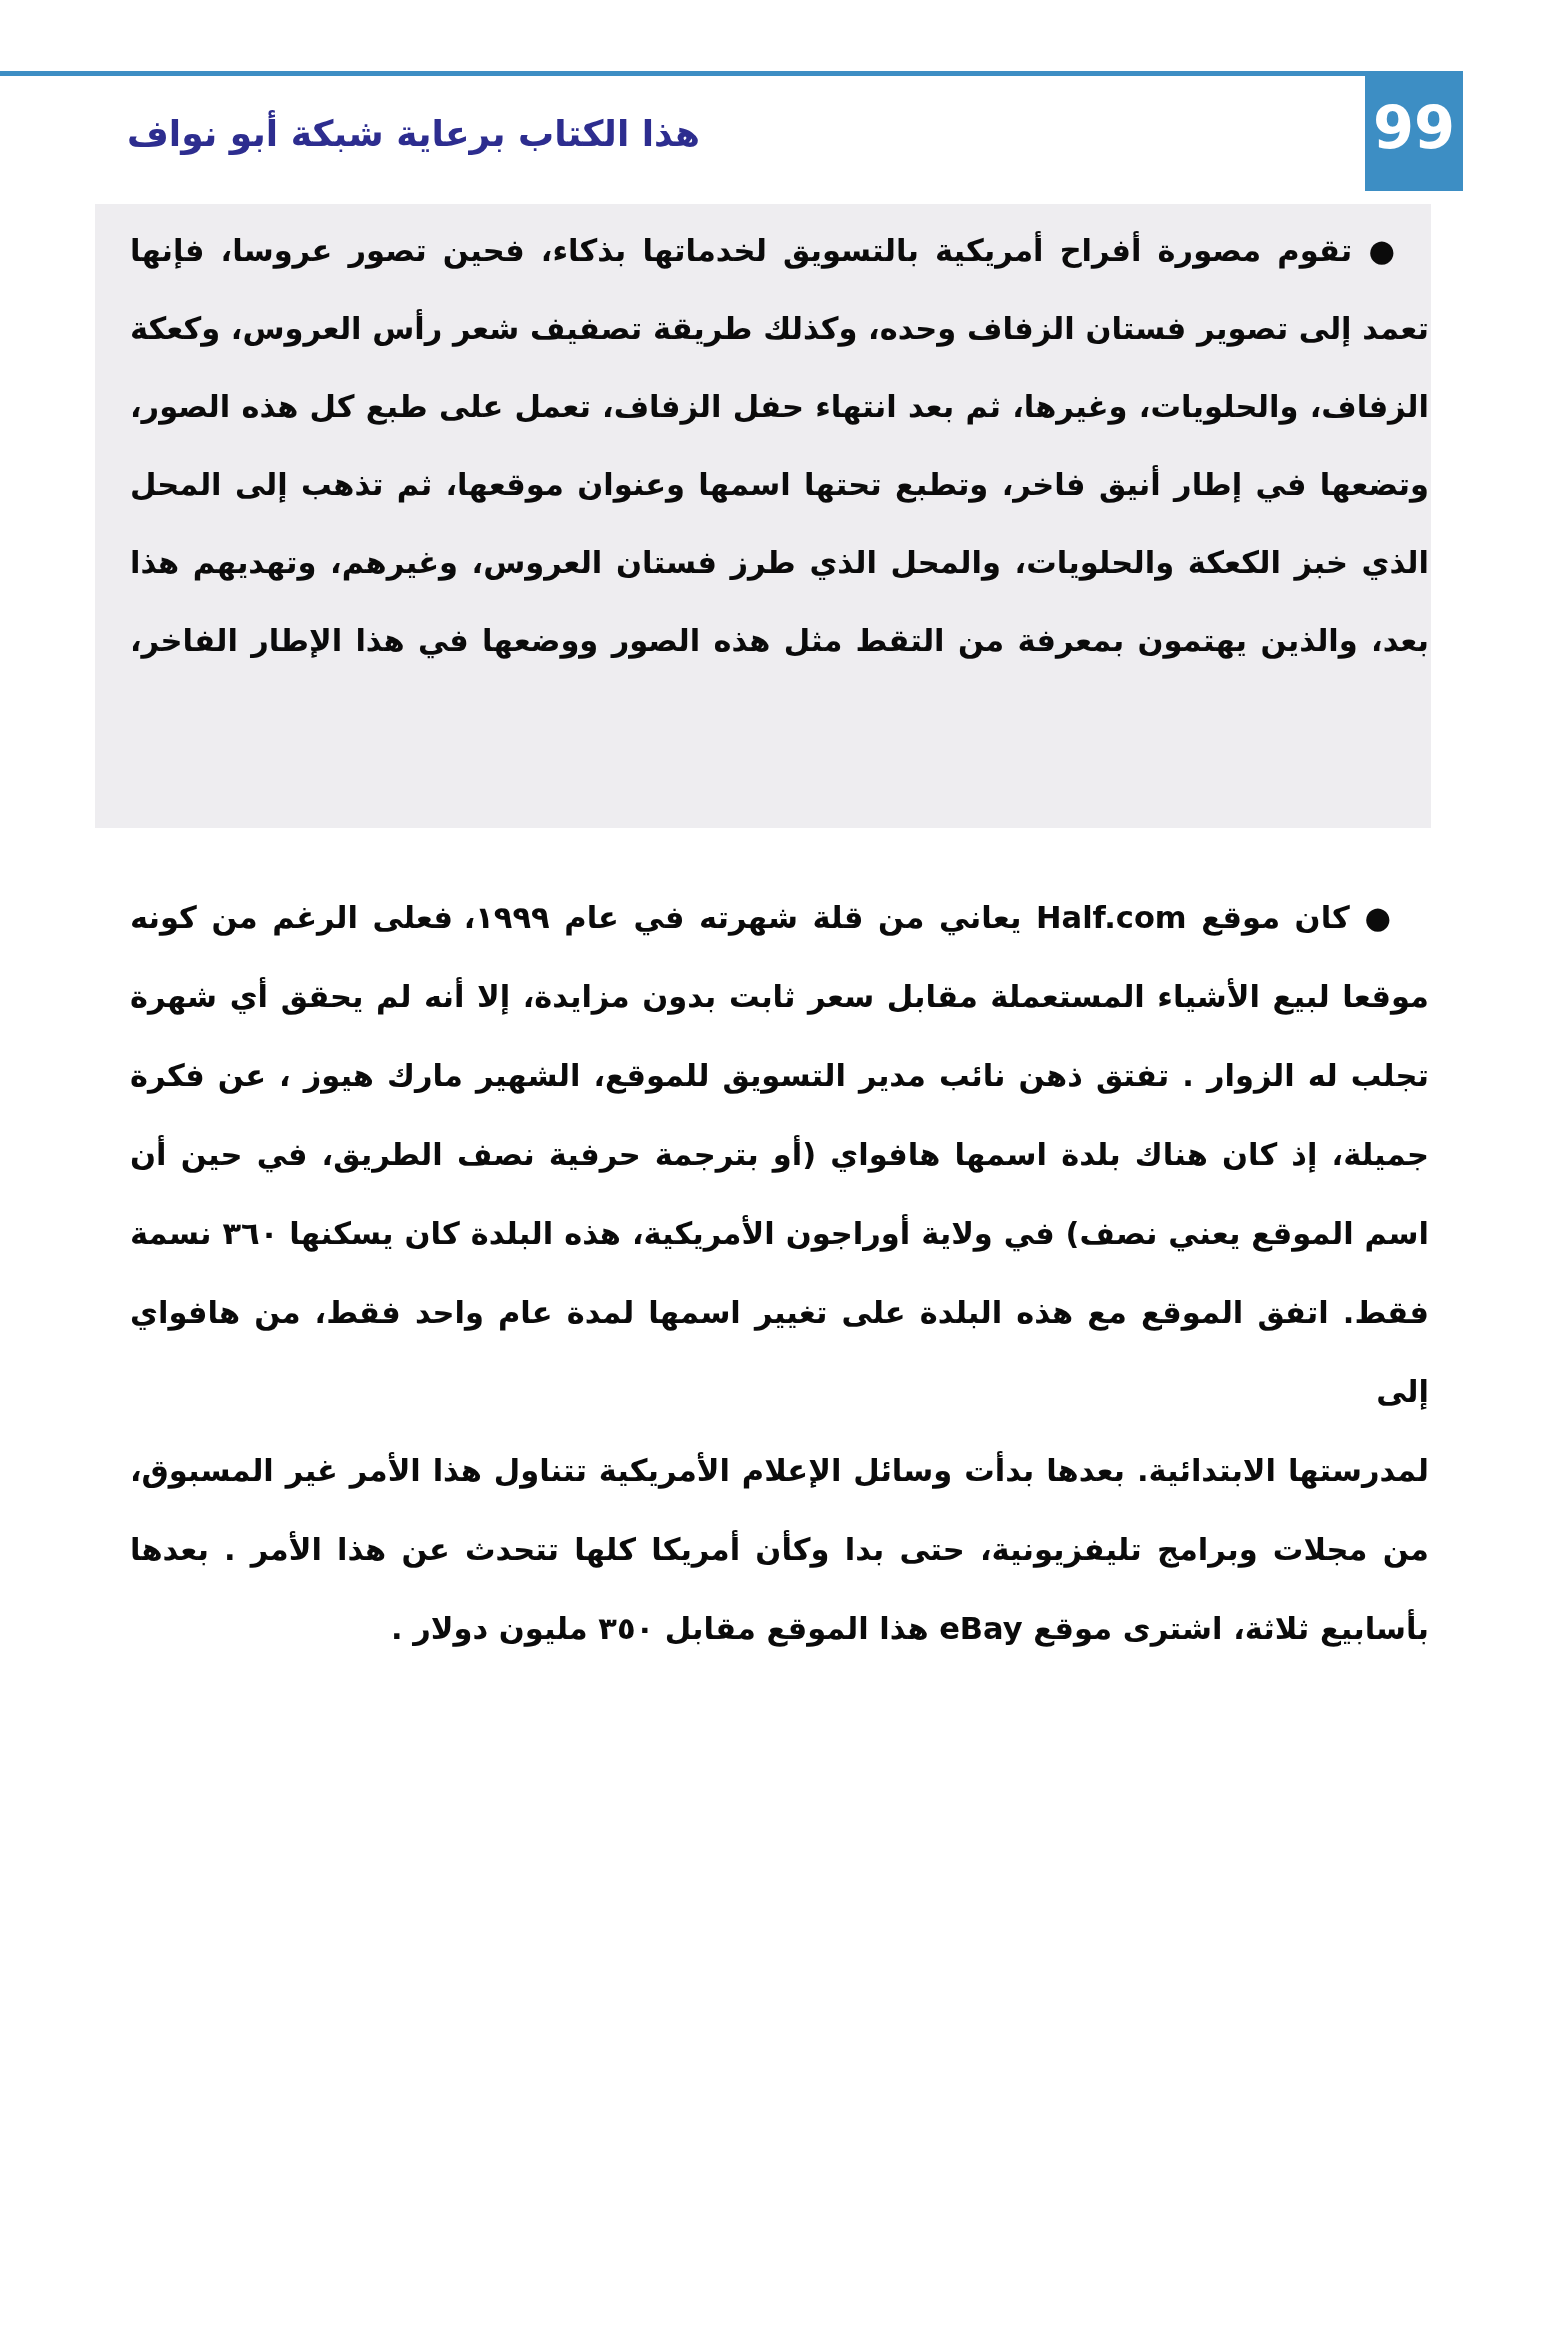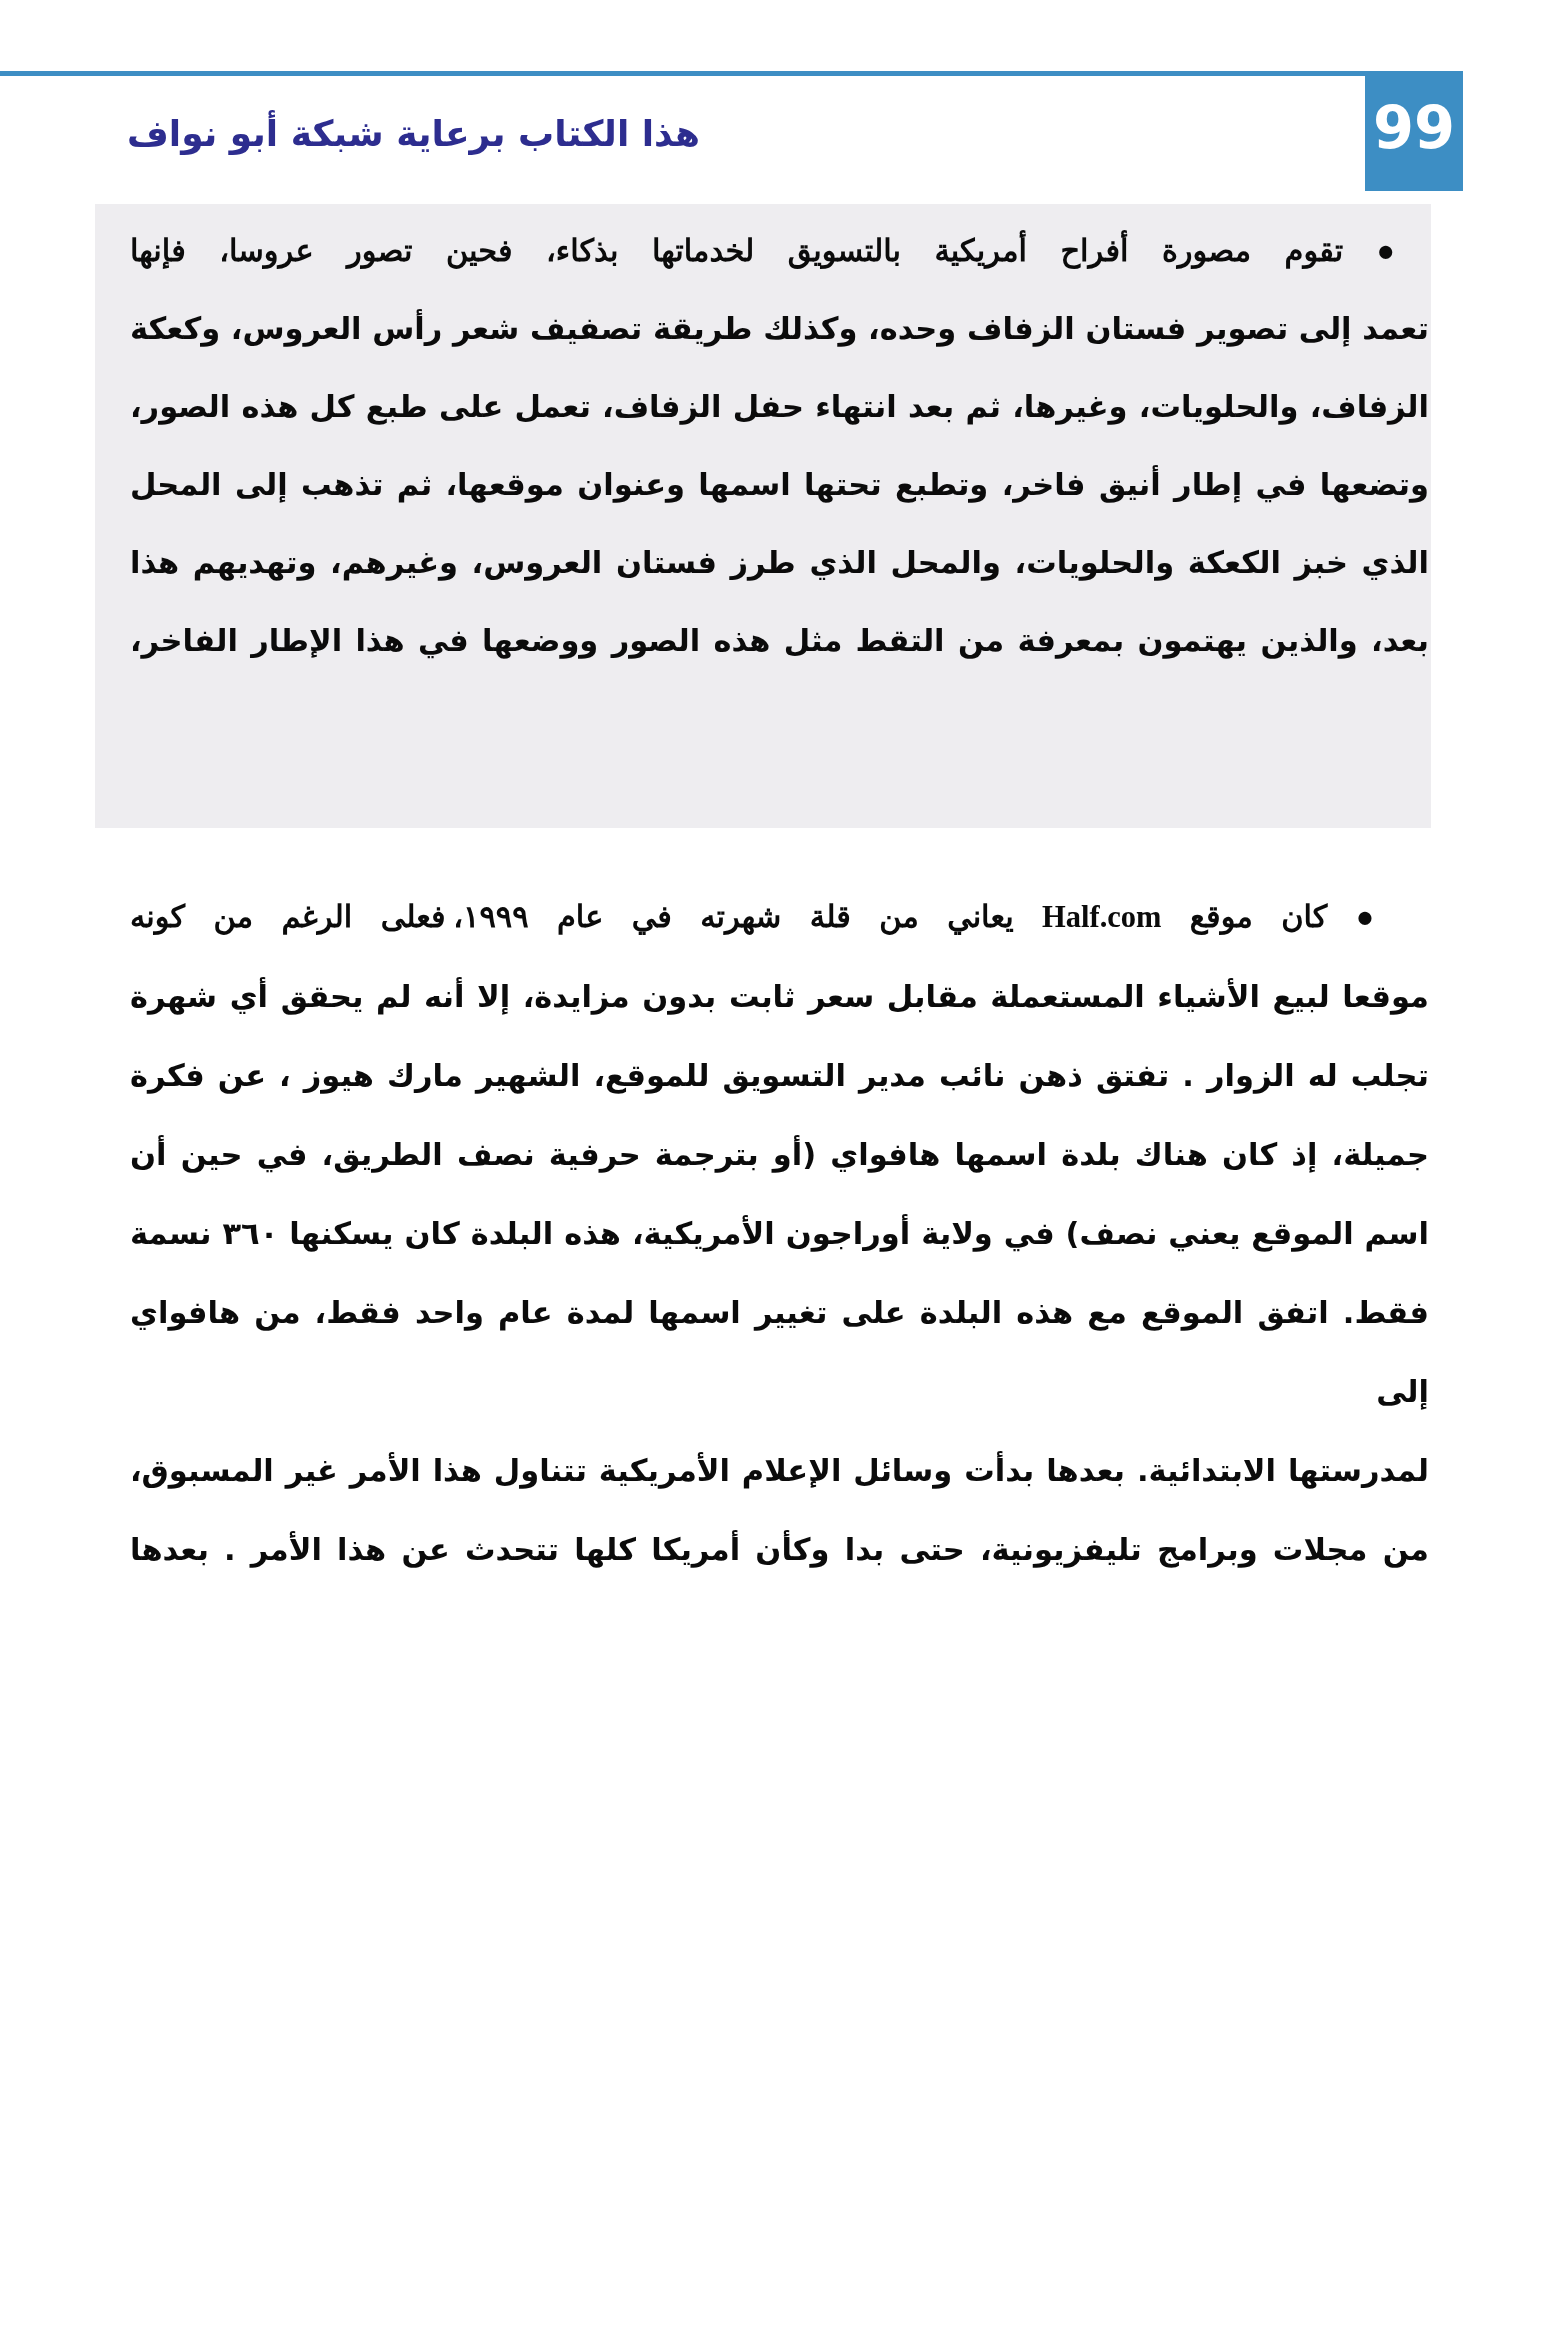--- a/index.html
+++ b/index.html
@@ -45,21 +45,21 @@
     line-height:78px;
   }
   .para1{top:212px;}
   .para2{top:878px;line-height:79px;}
   .line{
     text-align:justify;
     text-align-last:justify;
     text-justify:inter-word;
     white-space:normal;
   }
-  .line.first{padding-left:0;padding-right:34px;font-family:Liberation Serif, serif;}
+  .line.first{padding-left:0;padding-right:34px;}
   .line.last{text-align-last:right;}
 </style>
 </head>
 <body>
 
 <div class="top-rule"></div>
 
 <div class="page-badge">
   <span>99</span>
 </div>
@@ -79,14 +79,15 @@
 
 <div class="para para2">
   <div class="line first">●  كان موقع Half.com يعاني من قلة شهرته في عام ١٩٩٩، فعلى الرغم من كونه</div>
   <div class="line">موقعا لبيع الأشياء المستعملة مقابل سعر ثابت بدون مزايدة، إلا أنه لم يحقق أي شهرة</div>
   <div class="line">تجلب له الزوار . تفتق ذهن نائب مدير التسويق للموقع، الشهير مارك هيوز ، عن فكرة</div>
   <div class="line">جميلة، إذ كان هناك بلدة اسمها هافواي (أو بترجمة حرفية نصف الطريق، في حين أن</div>
   <div class="line">اسم الموقع يعني نصف) في ولاية أوراجون الأمريكية، هذه البلدة كان يسكنها ٣٦٠ نسمة</div>
   <div class="line">فقط. اتفق الموقع مع هذه البلدة على تغيير اسمها لمدة عام واحد فقط، من هافواي إلى</div>
   <div class="line">لمدرستها الابتدائية. بعدها بدأت وسائل الإعلام الأمريكية تتناول هذا الأمر غير المسبوق،</div>
   <div class="line">من مجلات وبرامج تليفزيونية، حتى بدا وكأن أمريكا كلها تتحدث عن هذا الأمر . بعدها</div>
+  <div class="line last">بأسابيع ثلاثة، اشترى موقع eBay هذا الموقع مقابل ٣٥٠ مليون دولار .</div>
 </div>
 
 
 </body></html>

